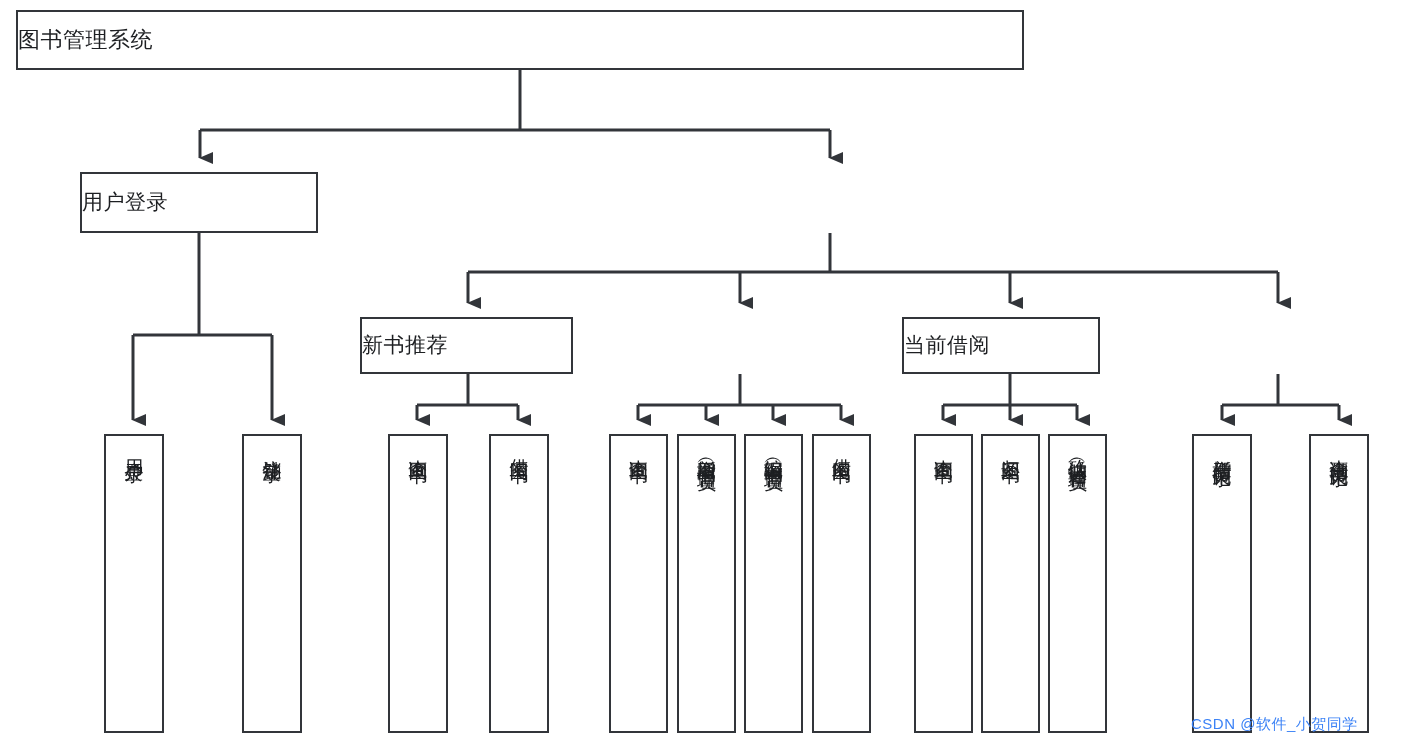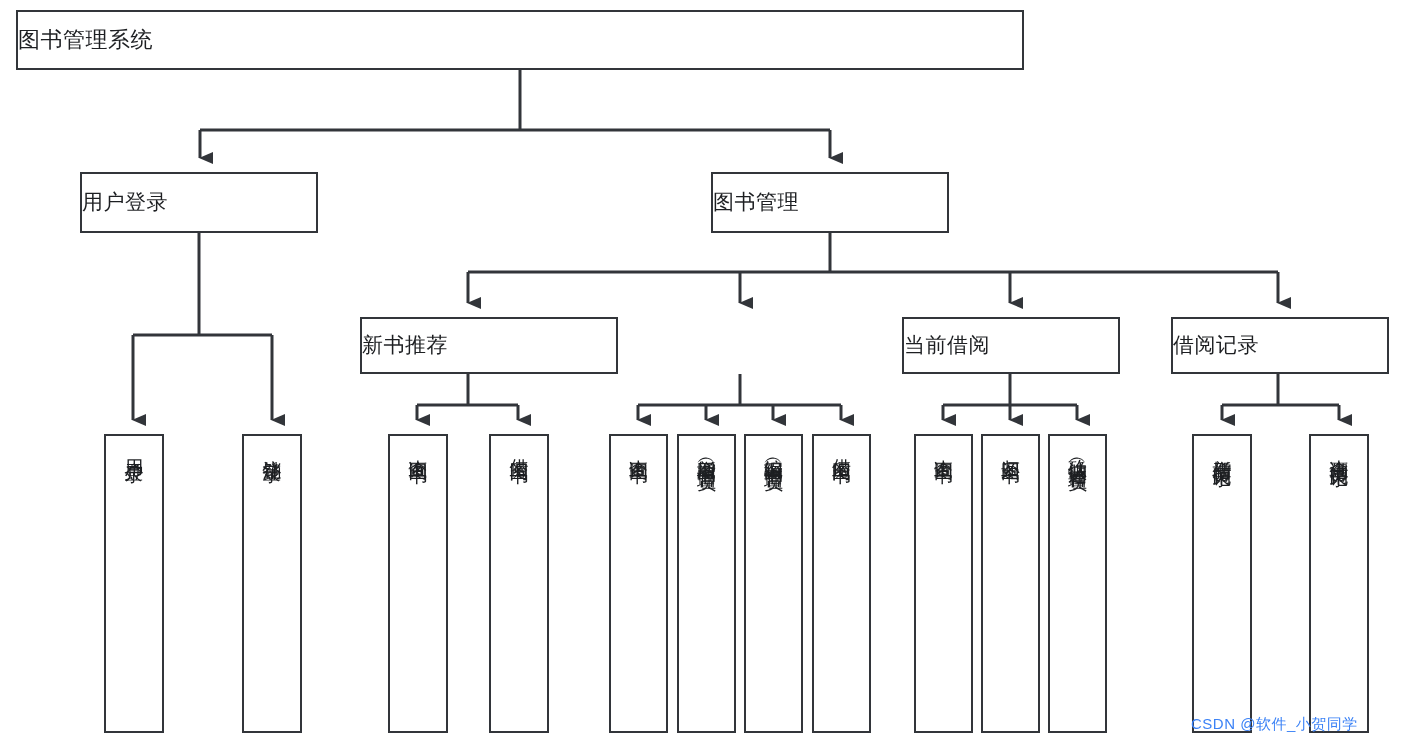--- a/index.html
+++ b/index.html
@@ -128,36 +128,30 @@
   </svg>
 
   <div class="node horiz root" style="left:16px; top:10px; width:1008px; height:60px;">
     <span class="label">图书管理系统</span>
   </div>
 
   <div class="node horiz" style="left:80px; top:172px; width:238px; height:61px;">
     <span class="label">用户登录</span>
   </div>
 
-  <div class="node horiz" style="left:711px; top:172px; width:238px; height:61px;">
-    <span class="label">图书管理</span>
-  </div>
-
-  <div class="node horiz" style="left:360px; top:317px; width:258px; height:57px;">
+
+  <div class="node horiz" style="left:360px; top:317px; width:213px; height:57px;">
     <span class="label">新书推荐</span>
   </div>
 
 
-  <div class="node horiz" style="left:902px; top:317px; width:218px; height:57px;">
+  <div class="node horiz" style="left:902px; top:317px; width:198px; height:57px;">
     <span class="label">当前借阅</span>
   </div>
 
-  <div class="node horiz" style="left:1171px; top:317px; width:218px; height:57px;">
-    <span class="label">借阅记录</span>
-  </div>
 
   <div class="node vert" style="left:104px; top:434px; width:60px; height:299px;">
     <span class="label">用户登录</span>
   </div>
 
   <div class="node vert" style="left:242px; top:434px; width:60px; height:299px;">
     <span class="label">注销登录</span>
   </div>
 
   <div class="node vert" style="left:388px; top:434px; width:60px; height:299px;">

